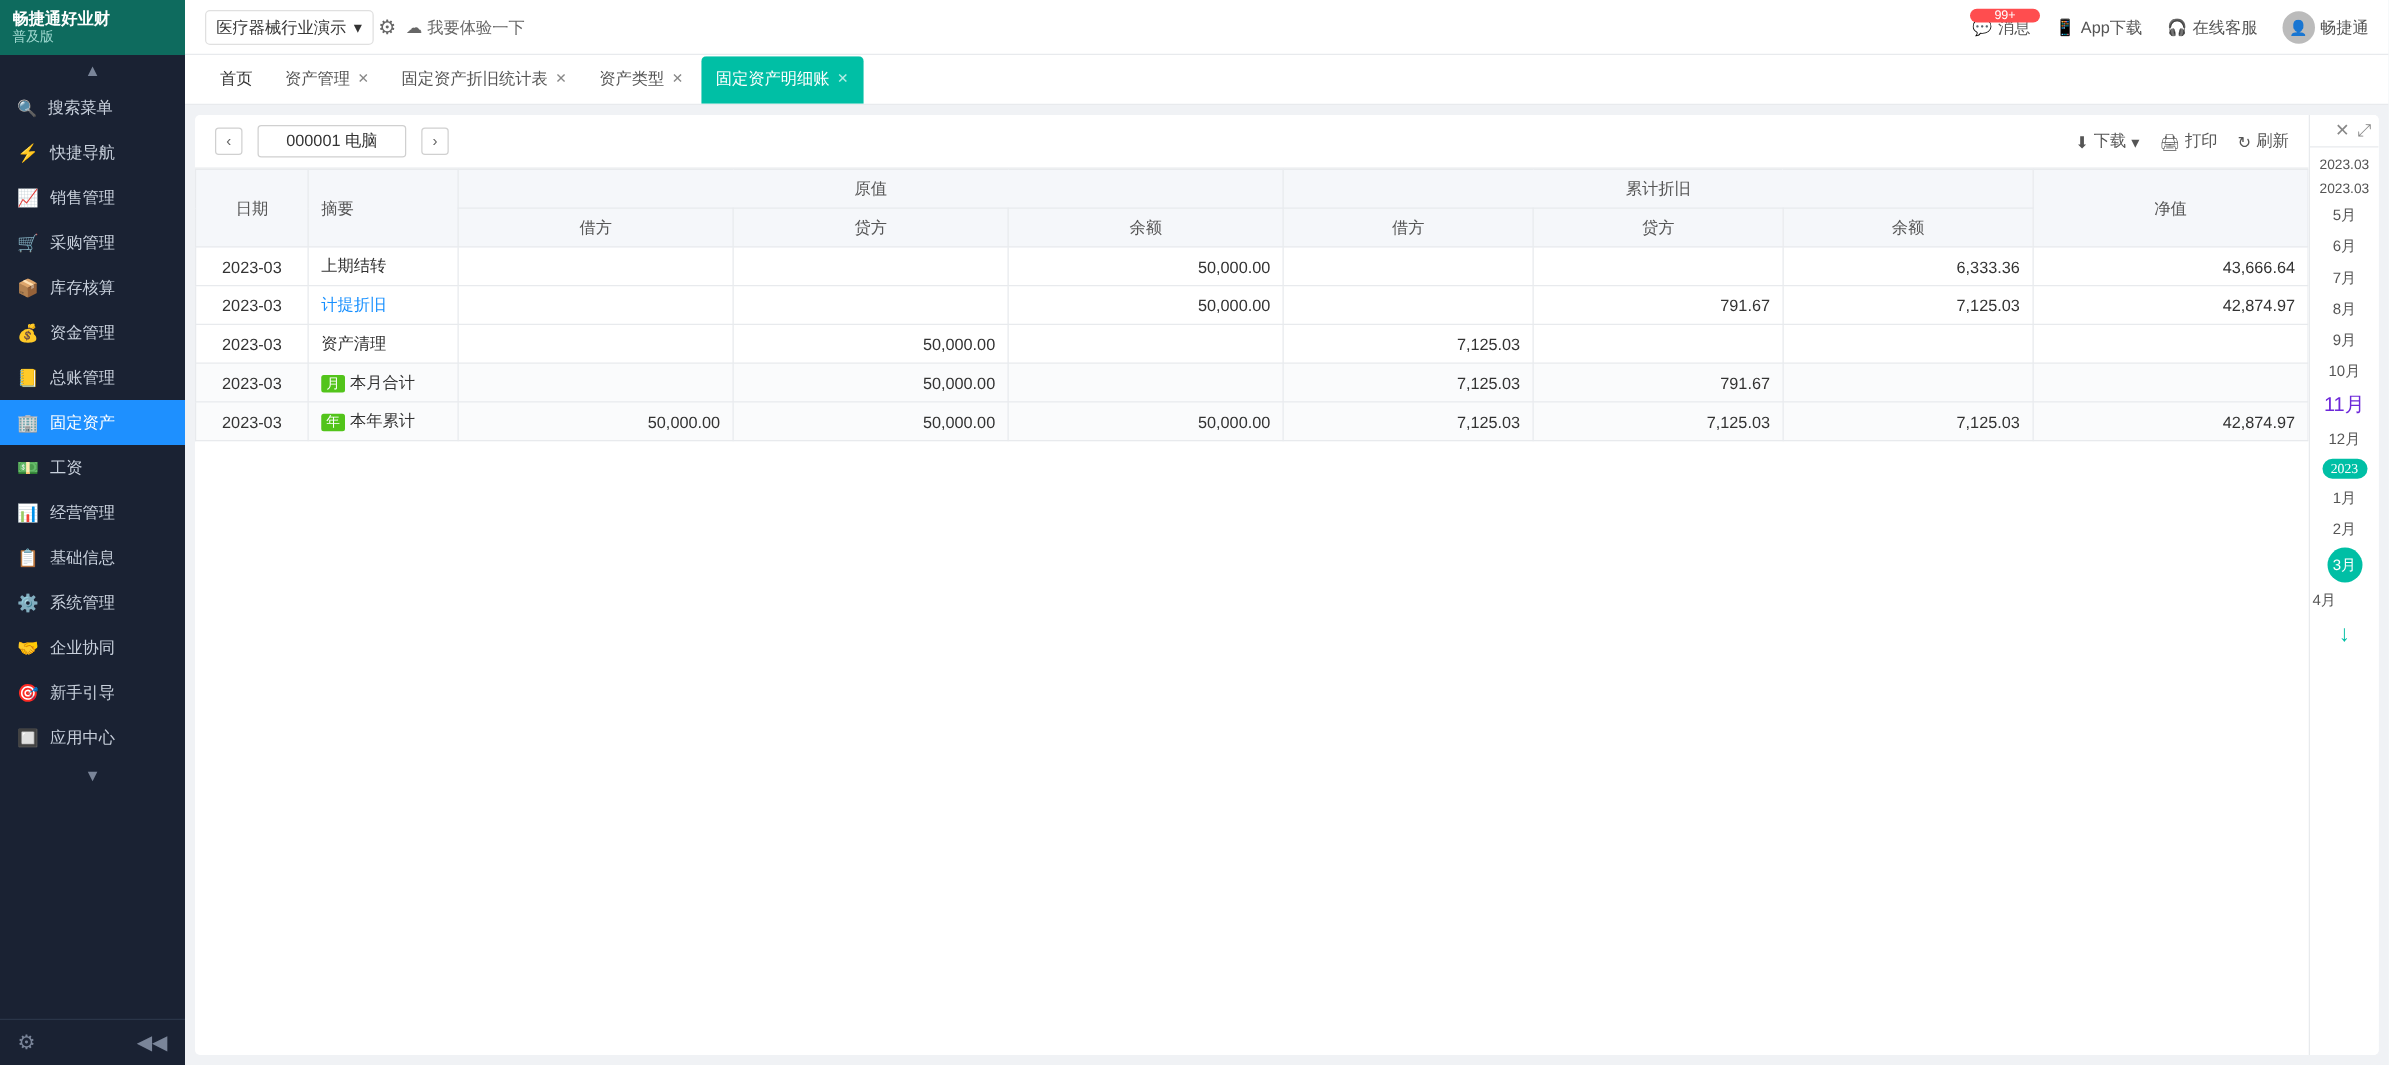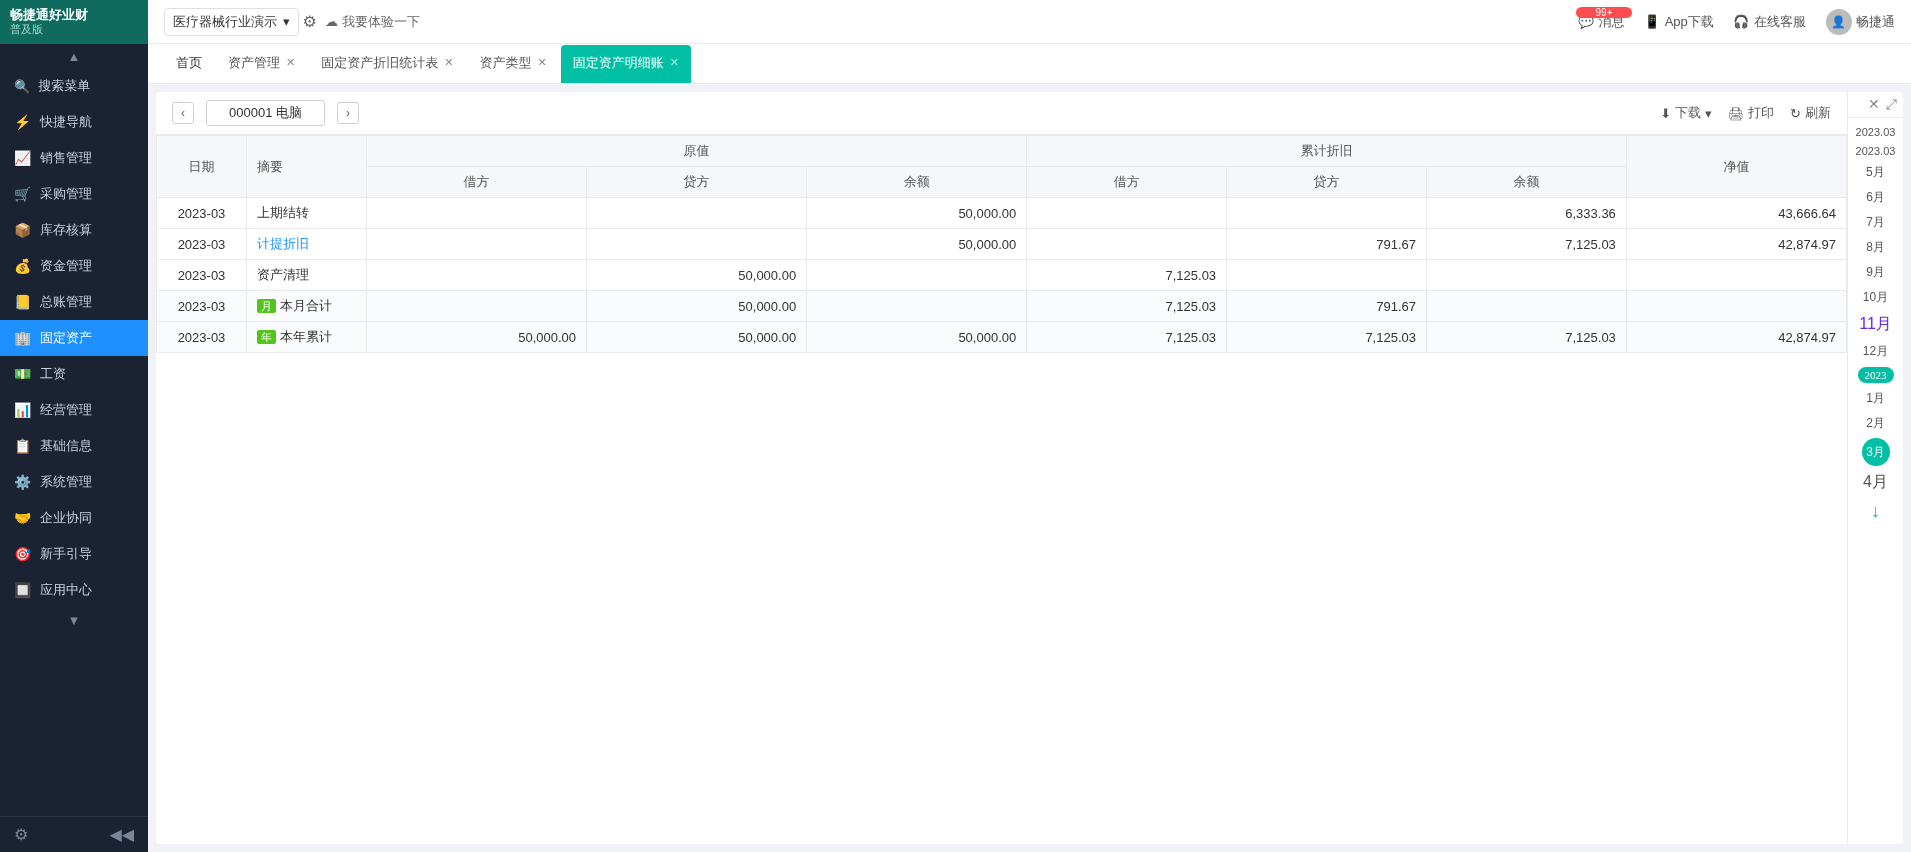--- a/index.html
+++ b/index.html
@@ -474,30 +474,30 @@
     </div>
 
     <div class="right-panel">
       <div class="right-panel-header">
         <span class="right-panel-icon">✕</span>
         <span class="right-panel-icon">⤢</span>
       </div>
       <div class="timeline" id="timeline-container">
       <div style="font-size: 11px; color: rgb(85, 85, 85); padding: 4px 2px; text-align: center; width: 100%;">2023.03</div>
           <div style="font-size: 11px; color: rgb(85, 85, 85); text-align: center; padding: 3px 2px; width: 100%;">2023.03</div>
-          <div style="font-size: 12px; color: rgb(85, 85, 85); text-align: left; padding: 4px 18px; width: 100%; cursor: pointer;">5月</div>
+          <div style="font-size: 12px; color: rgb(85, 85, 85); text-align: center; padding: 4px 8px; width: 100%; cursor: pointer;">5月</div>
           <div style="font-size: 12px; color: rgb(85, 85, 85); text-align: center; padding: 4px 2px; width: 100%; cursor: pointer;">6月</div>
           <div style="font-size: 12px; color: rgb(85, 85, 85); text-align: center; padding: 4px 2px; width: 100%; cursor: pointer;">7月</div>
           <div style="font-size: 12px; color: rgb(85, 85, 85); text-align: center; padding: 4px 2px; width: 100%; cursor: pointer;">8月</div>
           <div style="font-size: 12px; color: rgb(85, 85, 85); text-align: center; padding: 4px 2px; width: 100%; cursor: pointer;">9月</div>
           <div style="font-size: 12px; color: rgb(85, 85, 85); text-align: center; padding: 4px 2px; width: 100%; cursor: pointer;">10月</div>
           <div style="font-size: 16px; color: #6d28d9; text-align: center; padding: 4px 2px; width: 100%; cursor: pointer;">11月</div>
           <div style="font-size: 12px; color: rgb(85, 85, 85); text-align: center; padding: 4px 2px; width: 100%; cursor: pointer;">12月</div>
           <div style="background: rgb(0, 191, 165); color: rgb(255, 255, 255); border-radius: 10px; font-size: 11px; padding: 2px 4px; text-align: center; margin: 3px auto; width: 36px; font-family: Liberation Serif, serif;">2023</div>
           <div style="font-size: 12px; color: rgb(85, 85, 85); text-align: center; padding: 4px 2px; width: 100%; cursor: pointer;">1月</div>
           <div style="font-size: 12px; color: rgb(85, 85, 85); text-align: center; padding: 4px 2px; width: 100%; cursor: pointer;">2月</div>
           <div style="width: 28px; height: 28px; line-height: 28px; background: rgb(0, 191, 165); color: rgb(255, 255, 255); border-radius: 50%; text-align: center; margin: 2px auto; cursor: pointer; font-size: 12px;">3月</div>
-          <div style="font-size: 16px; color: rgb(85, 85, 85); text-align: center; padding: 4px 2px; width: 100%; cursor: pointer;">4月</div>
+          <div style="font-size: 12px; color: rgb(85, 85, 85); text-align: left; padding: 4px 2px; width: 100%; cursor: pointer;">4月</div>
           <div style="color: rgb(0, 191, 165); font-size: 18px; text-align: center; cursor: pointer; padding: 4px;">↓</div>
         </div>
     </div>
   </div>
 </div>
 
 </body></html>

